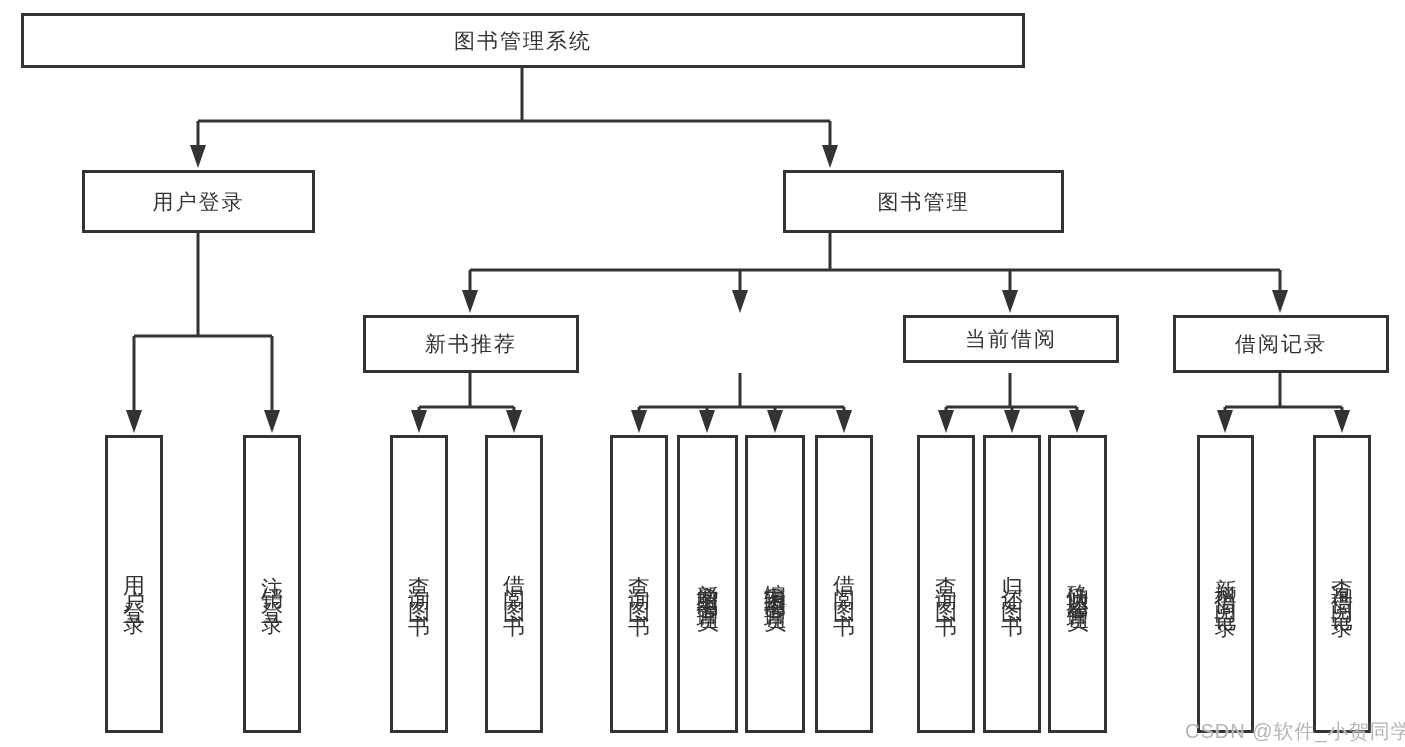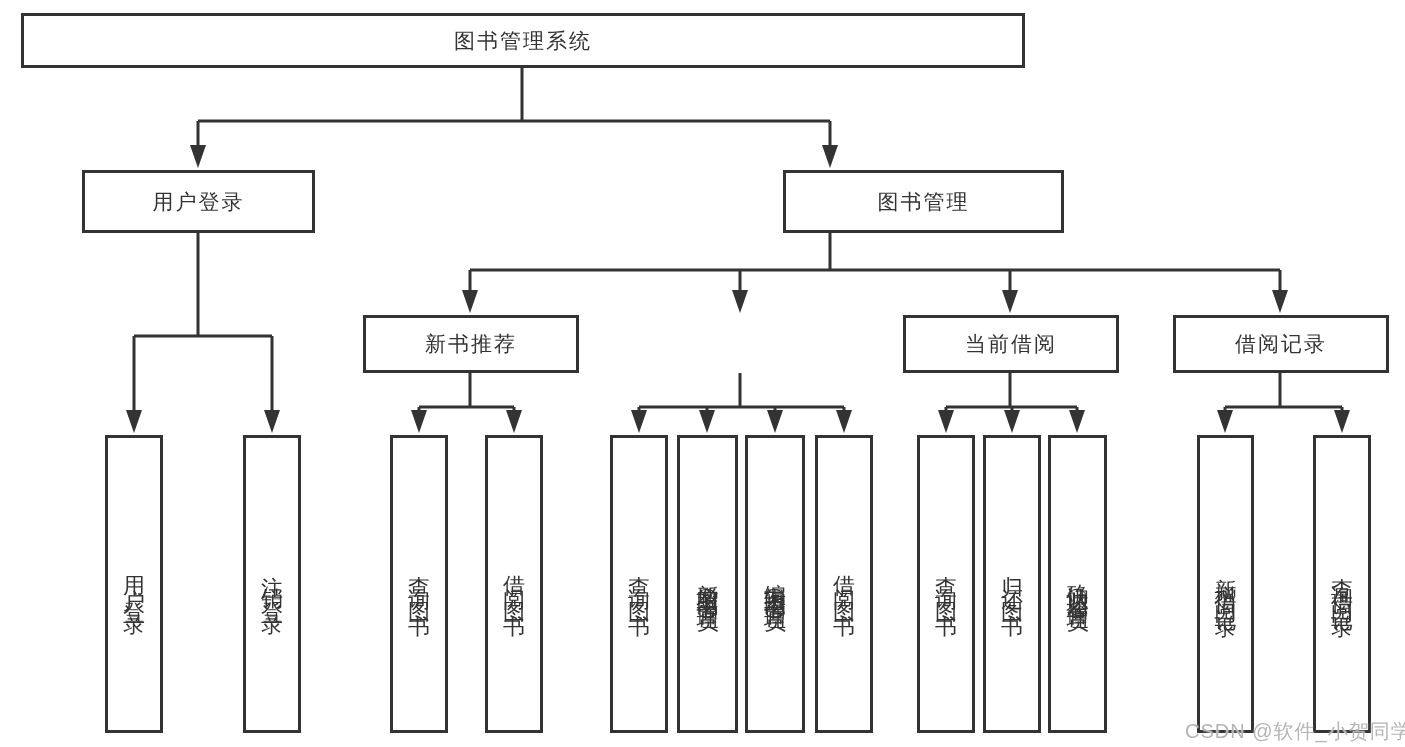--- a/index.html
+++ b/index.html
@@ -51,21 +51,21 @@
   }
   .vt4 { letter-spacing: 13px; }
   .vt6 { letter-spacing: 8px; }
   .vt9 { letter-spacing: 4px; }
   
   .n-root   { left: 21px;   top: 13px;  width: 1004px; height: 55px; }
   .n-login  { left: 82px;   top: 170px; width: 233px;  height: 63px; }
   .n-mgmt   { left: 744px;  top: 170px; width: 281px;  height: 63px; margin-left: 39px; }
   .n-rec    { left: 363px;  top: 315px; width: 216px;  height: 58px; text-align: right; }
   .n-borrow { left: 633px;  top: 315px; width: 216px;  height: 58px; }
-  .n-cur    { left: 903px;  top: 315px; width: 216px;  height: 58px; }
+  .n-cur    { left: 903px;  top: 315px; width: 216px;  height: 48px; }
   .n-log    { left: 1173px; top: 315px; width: 216px;  height: 58px; }
   .leaf { top: 435px; height: 298px; }
   .l1  { left: 105px;  width: 58px; }
   .l2  { left: 243px;  width: 58px; }
   .l3  { left: 390px;  width: 58px; }
   .l4  { left: 485px;  width: 58px; }
   .l5  { left: 610px;  width: 58px; }
   .l6  { left: 677px;  width: 61px; }
   .l7  { left: 745px;  width: 60px; }
   .l8  { left: 815px;  width: 58px; }

